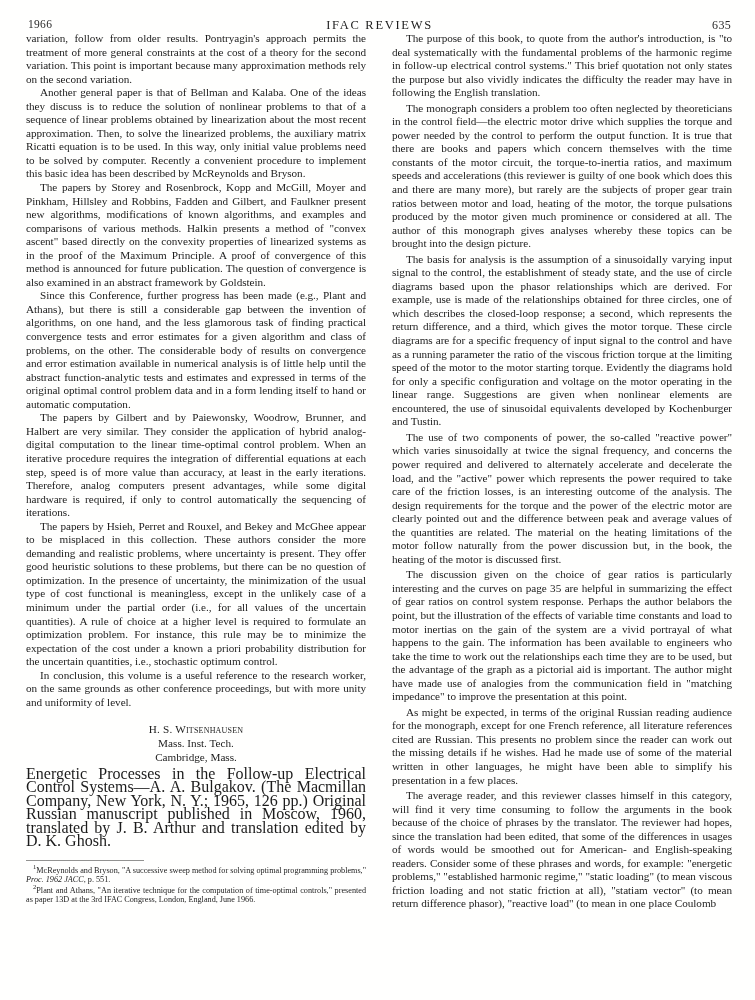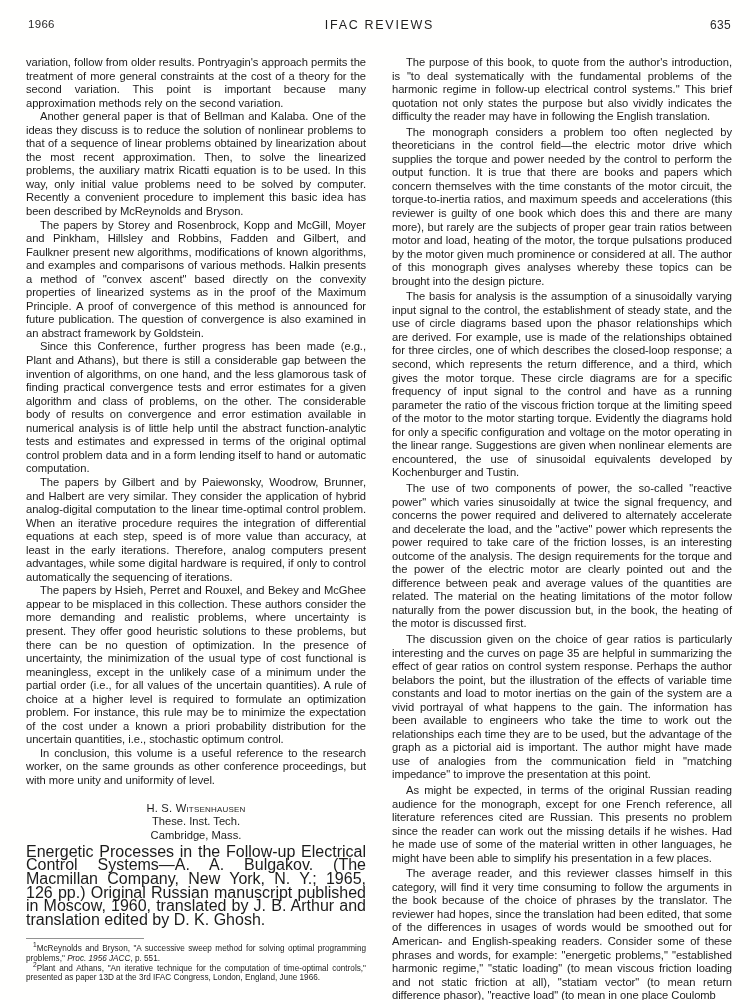--- a/index.html
+++ b/index.html
@@ -8,21 +8,21 @@
     padding: 0;
     background: #ffffff;
   }
   .page {
     position: relative;
     width: 755px;
     height: 1000px;
     margin: 0 auto;
     background: #fdfdfc;
     overflow: hidden;
-    font-family: Liberation Sans, sans-serif;
+    font-family: Liberation Serif, serif;
     color: #1a1a1a;
     
     filter: contrast(1.02);
   }
 
   
   .running-head {
     position: absolute;
     top: 18px;
     left: 28px;
@@ -52,21 +52,21 @@
     right: 0;
     top: 0;
     font-size: 12px;
     letter-spacing: 0.3px;
     color: #2b2b2b;
   }
 
   
   .columns {
     position: absolute;
-    top: 56px;
+    top: 32px;
     left: 26px;
     width: 706px;
     height: 930px;
     display: flex;
     gap: 26px;
   }
   .col {
     width: 340px;
     position: relative;
   }
@@ -158,33 +158,33 @@
       <p class="para cont">variation, follow from older results. Pontryagin's approach permits the treatment of more general constraints at the cost of a theory for the second variation. This point is important because many approximation methods rely on the second variation.</p>
       <p class="para">Another general paper is that of Bellman and Kalaba. One of the ideas they discuss is to reduce the solution of nonlinear problems to that of a sequence of linear problems obtained by linearization about the most recent approximation. Then, to solve the linearized problems, the auxiliary matrix Ricatti equation is to be used. In this way, only initial value problems need to be solved by computer. Recently a convenient procedure to implement this basic idea has been described by McReynolds and Bryson.</p>
       <p class="para">The papers by Storey and Rosenbrock, Kopp and McGill, Moyer and Pinkham, Hillsley and Robbins, Fadden and Gilbert, and Faulkner present new algorithms, modifications of known algorithms, and examples and comparisons of various methods. Halkin presents a method of "convex ascent" based directly on the convexity properties of linearized systems as in the proof of the Maximum Principle. A proof of convergence of this method is announced for future publication. The question of convergence is also examined in an abstract framework by Goldstein.</p>
       <p class="para">Since this Conference, further progress has been made (e.g., Plant and Athans), but there is still a considerable gap between the invention of algorithms, on one hand, and the less glamorous task of finding practical convergence tests and error estimates for a given algorithm and class of problems, on the other. The considerable body of results on convergence and error estimation available in numerical analysis is of little help until the abstract function-analytic tests and estimates and expressed in terms of the original optimal control problem data and in a form lending itself to hand or automatic computation.</p>
       <p class="para">The papers by Gilbert and by Paiewonsky, Woodrow, Brunner, and Halbert are very similar. They consider the application of hybrid analog-digital computation to the linear time-optimal control problem. When an iterative procedure requires the integration of differential equations at each step, speed is of more value than accuracy, at least in the early iterations. Therefore, analog computers present advantages, while some digital hardware is required, if only to control automatically the sequencing of iterations.</p>
       <p class="para">The papers by Hsieh, Perret and Rouxel, and Bekey and McGhee appear to be misplaced in this collection. These authors consider the more demanding and realistic problems, where uncertainty is present. They offer good heuristic solutions to these problems, but there can be no question of optimization. In the presence of uncertainty, the minimization of the usual type of cost functional is meaningless, except in the unlikely case of a minimum under the partial order (i.e., for all values of the uncertain quantities). A rule of choice at a higher level is required to formulate an optimization problem. For instance, this rule may be to minimize the expectation of the cost under a known a priori probability distribution for the uncertain quantities, i.e., stochastic optimum control.</p>
       <p class="para">In conclusion, this volume is a useful reference to the research worker, on the same grounds as other conference proceedings, but with more unity and uniformity of level.</p>
 
       <div class="signature">
         <div class="name">H. S. Witsenhausen</div>
-        <div>These. Inst. Tech.</div>
+        <div>Mass. Inst. Tech.</div>
         <div>Cambridge, Mass.</div>
       </div>
 
       <div class="review-entry">
         <span class="title">Energetic Processes in the Follow-up Electrical Control Systems—</span><span>A. A. Bulgakov. (The Macmillan Company, New York, N. Y.; 1965, 126 pp.) Original Russian manuscript published in Moscow, 1960, translated by J. B. Arthur and translation edited by D. K. Ghosh.</span>
       </div>
 
       <div class="footnote-rule"></div>
 
       <div class="footnotes">
         <p>
-          <sup>1</sup><span>McReynolds and Bryson, "A successive sweep method for solving optimal programming problems," </span><i>Proc. 1956 JACC</i><span>, p. 551.</span>
+          <sup>1</sup><span>McReynolds and Bryson, "A successive sweep method for solving optimal programming problems," </span><i>Proc. 1962 JACC</i><span>, p. 551.</span>
         </p>
         <p>
           <sup>2</sup><span>Plant and Athans, "An iterative technique for the computation of time-optimal controls," presented as paper 13D at the 3rd IFAC Congress, London, England, June 1966.</span>
         </p>
       </div>
 
     </div>
 
     <div class="col col-right">
       <p class="para">The purpose of this book, to quote from the author's introduction, is "to deal systematically with the fundamental problems of the harmonic regime in follow-up electrical control systems." This brief quotation not only states the purpose but also vividly indicates the difficulty the reader may have in following the English translation.</p>

